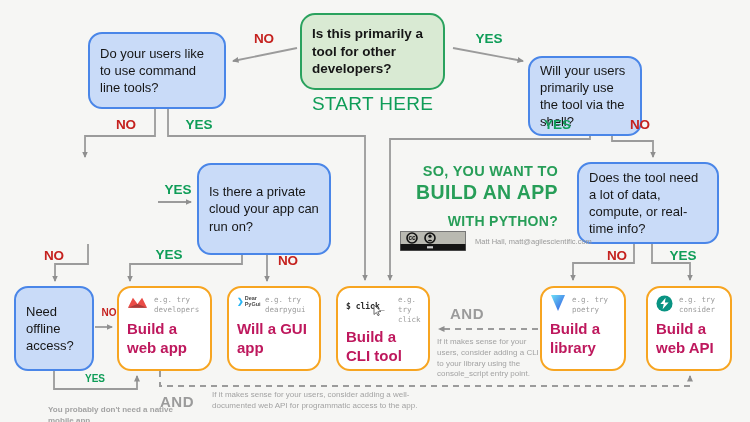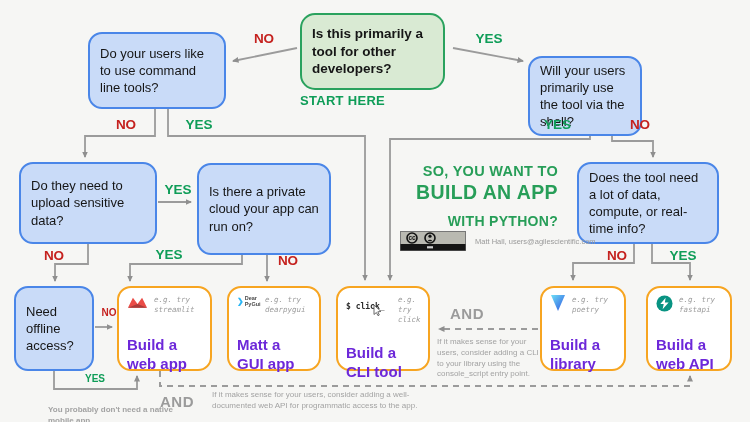--- a/index.html
+++ b/index.html
@@ -8,29 +8,29 @@
   svg.lines{position:absolute; left:0; top:0; pointer-events:none;}
   .ln{fill:none; stroke:#9b9b9b; stroke-width:1.8;}
   .dash{stroke-dasharray:6 5; stroke-width:2;}
 
   .q-box{position:absolute; box-sizing:border-box; background:var(--question-fill,#c9dbf8);
          border:2px solid var(--question-border,#4a86e8); border-radius:14px;
          padding:8px 10px; font-size:13px; color:#161616; line-height:1.32;
          display:flex; align-items:center;}
   .start-box{background:var(--start-fill,#d9ead3); border:2.5px solid var(--start-border,#2aa25e);
          font-weight:700; font-size:13.5px; border-radius:15px;}
-  .start-here{position:absolute; text-align:left; color:var(--yes,#0f9d58);
-         font-weight:700; font-size:13px; letter-spacing:.3px;}
+  .start-here{position:absolute; text-align:center; color:var(--yes,#0f9d58);
+         font-weight:400; font-size:19px; letter-spacing:.3px;}
 
   .out-box{position:absolute; box-sizing:border-box; background:#ffffff;
          border:2.5px solid var(--outcome-border,#f7a521); border-radius:14px; padding:7px 8px;}
   .out-head{display:flex; gap:6px; align-items:flex-start; min-height:22px;}
-  .out-eg{font-family:"DejaVu Sans Mono", monospace; font-size:7.5px; color:#9c9c9c; line-height:1.35;font-style:italic;}
+  .out-eg{font-family:"DejaVu Sans Mono", monospace; font-size:7.5px; color:#9c9c9c; line-height:1.35;}
   .out-eg span{display:block;}
-  .out-name{font-size:15px; font-weight:700; color:#6d28d9; line-height:1.25; margin-top:19px;}
+  .out-name{font-size:15px; font-weight:700; color:#be185d; line-height:1.25; margin-top:3px;}
   .o-icon{flex:0 0 auto;}
 
   .lbl{position:absolute; font-weight:700; font-size:13.5px; text-align:center; line-height:1;}
   .yes{color:var(--yes,#0f9d58);} .no{color:var(--no,#c5221f);}
   .sm{font-size:10px;}
 
   .big-title{position:absolute; text-align:right; color:var(--title-green,#279e58); line-height:1;}
   .t1{font-size:14.5px; font-weight:600; letter-spacing:.3px;}
   .t2{font-size:19.5px; font-weight:800; letter-spacing:.4px;}
   .t3{font-size:14px; font-weight:600; letter-spacing:.3px;margin-top:7px;}
@@ -81,23 +81,20 @@
     <span>Is this primarily a tool for other developers?</span>
   </div>
   <div class="start-here" style="left:300px; top:93px; width:145px;">START HERE</div>
 
   <div class="q-box" style="left:88px; top:32px; width:138px; height:77px;">
     <span>Do your users like to use command line tools?</span>
   </div>
   <div class="q-box" style="left:528px; top:32px; width:114px; height:80px;margin-top:24px;">
     <span>Will your users primarily use the tool via the shell?</span>
   </div>
-  <div class="q-box" style="left:19px; top:162px; width:138px; height:82px;">
-    <span>Do they need to upload sensitive data?</span>
-  </div>
   <div class="q-box" style="left:197px; top:163px; width:134px; height:92px;">
     <span>Is there a private cloud your app can run on?</span>
   </div>
   <div class="q-box" style="left:577px; top:162px; width:142px; height:82px;">
     <span>Does the tool need a lot of data, compute, or real-time info?</span>
   </div>
   <div class="q-box" style="left:14px; top:286px; width:80px; height:85px;">
     <span>Need offline access?</span>
   </div>
 
@@ -125,50 +122,50 @@
       <rect x="0.5" y="0.5" width="65" height="19" fill="#b9b9b1" stroke="#777"></rect>
       <rect x="0.5" y="13" width="65" height="6.5" fill="#141414"></rect>
       <circle cx="12" cy="7" r="5" fill="none" stroke="#111" stroke-width="1.6"></circle>
       <text x="12" y="9.3" font-size="6.5" text-anchor="middle" font-weight="bold" fill="#111">cc</text>
       <circle cx="30" cy="7" r="5" fill="none" stroke="#111" stroke-width="1.6"></circle>
       <circle cx="30" cy="5.2" r="1.6" fill="#111"></circle>
       <path d="M27.4,10.2 Q30,7.4 32.6,10.2 Z" fill="#111"></path>
       <rect x="27" y="15.2" width="6" height="2.2" fill="#cfcfcf"></rect>
     </svg>
   </div>
-  <div class="attrib" style="left:475px; top:237px; width:200px;">Matt Hall, users@agilescientific.com</div>
+  <div class="attrib" style="left:475px; top:237px; width:200px;">Matt Hall, matt@agilescientific.com</div>
 
   <div class="out-box" style="left:117px; top:286px; width:95px; height:85px;">
     <div class="out-head">
       <div class="o-icon">
         <svg width="21" height="13" viewBox="0 0 22 13">
           <path d="M1,12 L6.2,1.5 L11,8 L15.8,1.5 L21,12 Z" fill="#ea4c47"></path>
           <path d="M1,12 L21,12 L11,8 Z" fill="#a93c3a"></path>
         </svg>
       </div>
       <div class="out-eg">
         <span>e.g. try</span>
-        <span>streamlit</span>
+        <span>developers</span>
       </div>
     </div>
     <div class="out-name">Build a web app</div>
   </div>
 
   <div class="out-box" style="left:227px; top:286px; width:94px; height:85px;">
     <div class="out-head">
       <div class="o-icon dpg">
         <span class="dpg-chev">❯</span>
         <span class="dpg-txt">Dear PyGui</span>
       </div>
       <div class="out-eg">
         <span>e.g. try</span>
         <span>dearpygui</span>
       </div>
     </div>
-    <div class="out-name">Matt a GUI app</div>
+    <div class="out-name">Will a GUI app</div>
   </div>
 
   <div class="out-box" style="left:336px; top:286px; width:94px; height:85px;">
     <div class="out-head">
       <div class="o-icon click">
         <span class="click-txt">$ click</span><span class="click-caret">_</span>
         <span class="click-ptr">
           <svg width="9" height="11" viewBox="0 0 9 11">
             <path d="M1,0 L8,6.5 L4.8,6.8 L6.3,10 L5,10.7 L3.4,7.5 L1,9.5 Z" fill="#ffffff" stroke="#6b6b6b" stroke-width="1"></path>
           </svg>
@@ -206,21 +203,21 @@
   <div class="out-box" style="left:646px; top:286px; width:86px; height:85px;">
     <div class="out-head">
       <div class="o-icon">
         <svg width="17" height="17" viewBox="0 0 18 18">
           <circle cx="9" cy="9" r="8.5" fill="#089382"></circle>
           <path d="M10.2,2.8 L4.6,9.6 H8.2 L7,15.2 L13.4,7.9 H9.4 Z" fill="#ffffff"></path>
         </svg>
       </div>
       <div class="out-eg">
         <span>e.g. try</span>
-        <span>fastapi</span>
+        <span>consider</span>
       </div>
     </div>
     <div class="out-name">Build a web API</div>
   </div>
 
   <div class="and-lbl" style="left:450px; top:305px;">AND</div>
   <div class="note" style="left:437px; top:337px; width:103px;">If it makes sense for your users, consider adding a CLI to your library using the console_script entry point.</div>
 
   <div class="note" style="left:48px; top:405px; width:125px;font-weight:bold;">You probably don't need a native mobile app.</div>
   <div class="and-lbl" style="left:160px; top:393px;">AND</div>

